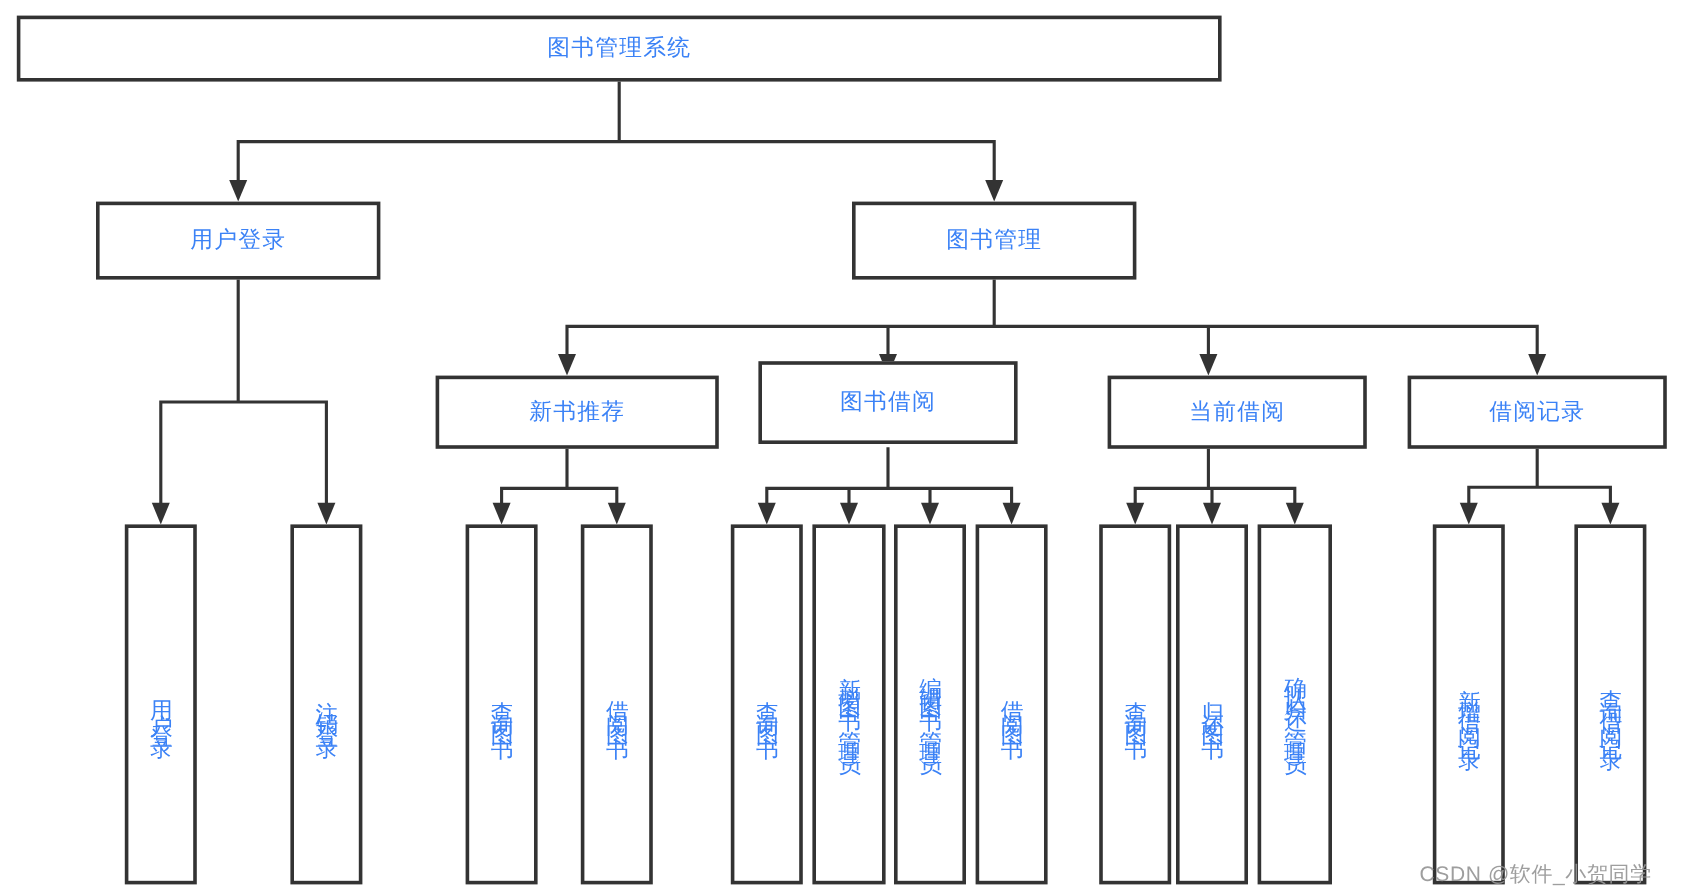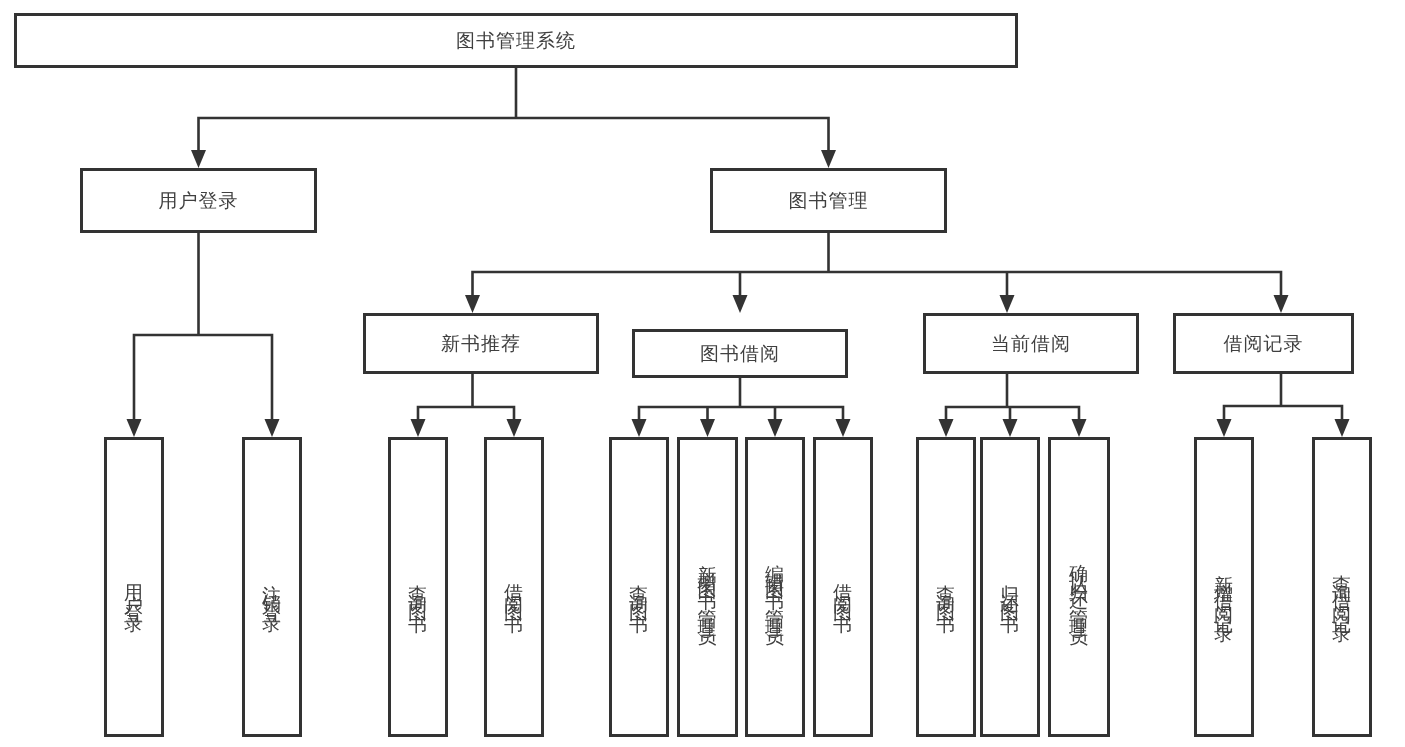--- a/index.html
+++ b/index.html
@@ -9,21 +9,21 @@
     background:#ffffff;
     overflow:hidden;
     font-family:"Liberation Sans", sans-serif;
   }
   .wires{position:absolute;left:0;top:0;z-index:1;}
   .node{
     position:absolute;
     box-sizing:border-box;
     background:#ffffff;
     border:3px solid #333333;
-    color:#404040;
+    color:#3b82f6;
     display:flex;
     align-items:center;
     justify-content:center;
     text-align:center;
     z-index:2;
   }
   .node.h{
     font-size:19px;
     letter-spacing:1px;
     line-height:1;
@@ -72,30 +72,31 @@
       <polygon points="1002.5,419 1017.5,419 1010,437" fill="#333333"></polygon>
       <polygon points="1071.5,419 1086.5,419 1079,437" fill="#333333"></polygon>
       <polygon points="1216.5,419 1231.5,419 1224,437" fill="#333333"></polygon>
       <polygon points="1334.5,419 1349.5,419 1342,437" fill="#333333"></polygon>
     </svg>
   <div id="nodes">
       <div class="node h" style="left: 14px; top: 13px; width: 1004px; height: 55px;">图书管理系统</div>
       <div class="node h" style="left: 80px; top: 168px; width: 237px; height: 65px;">用户登录</div>
       <div class="node h" style="left: 710px; top: 168px; width: 237px; height: 65px; font-family: Liberation Serif, serif;">图书管理</div>
       <div class="node h" style="left: 363px; top: 313px; width: 236px; height: 61px; text-align: center;">新书推荐</div>
-      <div class="node h" style="left: 632px; top: 329px; width: 216px; height: 49px;">图书借阅</div>
+      <div class="node h" style="left: 632px; top: 301px; width: 216px; height: 69px;">图书借阅</div>
       <div class="node h" style="left: 899px; top: 313px; width: 216px; height: 61px; margin-left: 24px;">当前借阅</div>
-      <div class="node h" style="left: 1173px; top: 313px; width: 181px; height: 61px;">借阅记录</div>
+      <div class="node h" style="left: 1173px; top: 313px; width: 216px; height: 61px;">借阅记录</div>
       <div class="node v" style="left: 104px; top: 437px; width: 60px; height: 300px;">用户登录</div>
       <div class="node v" style="left: 242px; top: 437px; width: 60px; height: 300px;">注销登录</div>
       <div class="node v" style="left: 388px; top: 437px; width: 60px; height: 300px;">查询图书</div>
       <div class="node v" style="left: 484px; top: 437px; width: 60px; height: 300px;">借阅图书</div>
       <div class="node v" style="left: 609px; top: 437px; width: 60px; height: 300px;">查询图书</div>
       <div class="node v long" style="left: 677px; top: 437px; width: 61px; height: 300px;">新增图书（管理员）</div>
       <div class="node v long" style="left: 745px; top: 437px; width: 60px; height: 300px;">编辑图书（管理员）</div>
       <div class="node v" style="left: 813px; top: 437px; width: 60px; height: 300px;">借阅图书</div>
       <div class="node v" style="left: 916px; top: 437px; width: 60px; height: 300px;">查询图书</div>
       <div class="node v" style="left: 980px; top: 437px; width: 60px; height: 300px;">归还图书</div>
       <div class="node v long" style="left: 1048px; top: 437px; width: 62px; height: 300px;">确认归还（管理员）</div>
       <div class="node v" style="left: 1194px; top: 437px; width: 60px; height: 300px;">新增借阅记录</div>
       <div class="node v" style="left: 1312px; top: 437px; width: 60px; height: 300px;">查询借阅记录</div>
     </div>
+  <div class="watermark">CSDN @软件_小贺同学</div>
 </div>
 
 </body></html>

